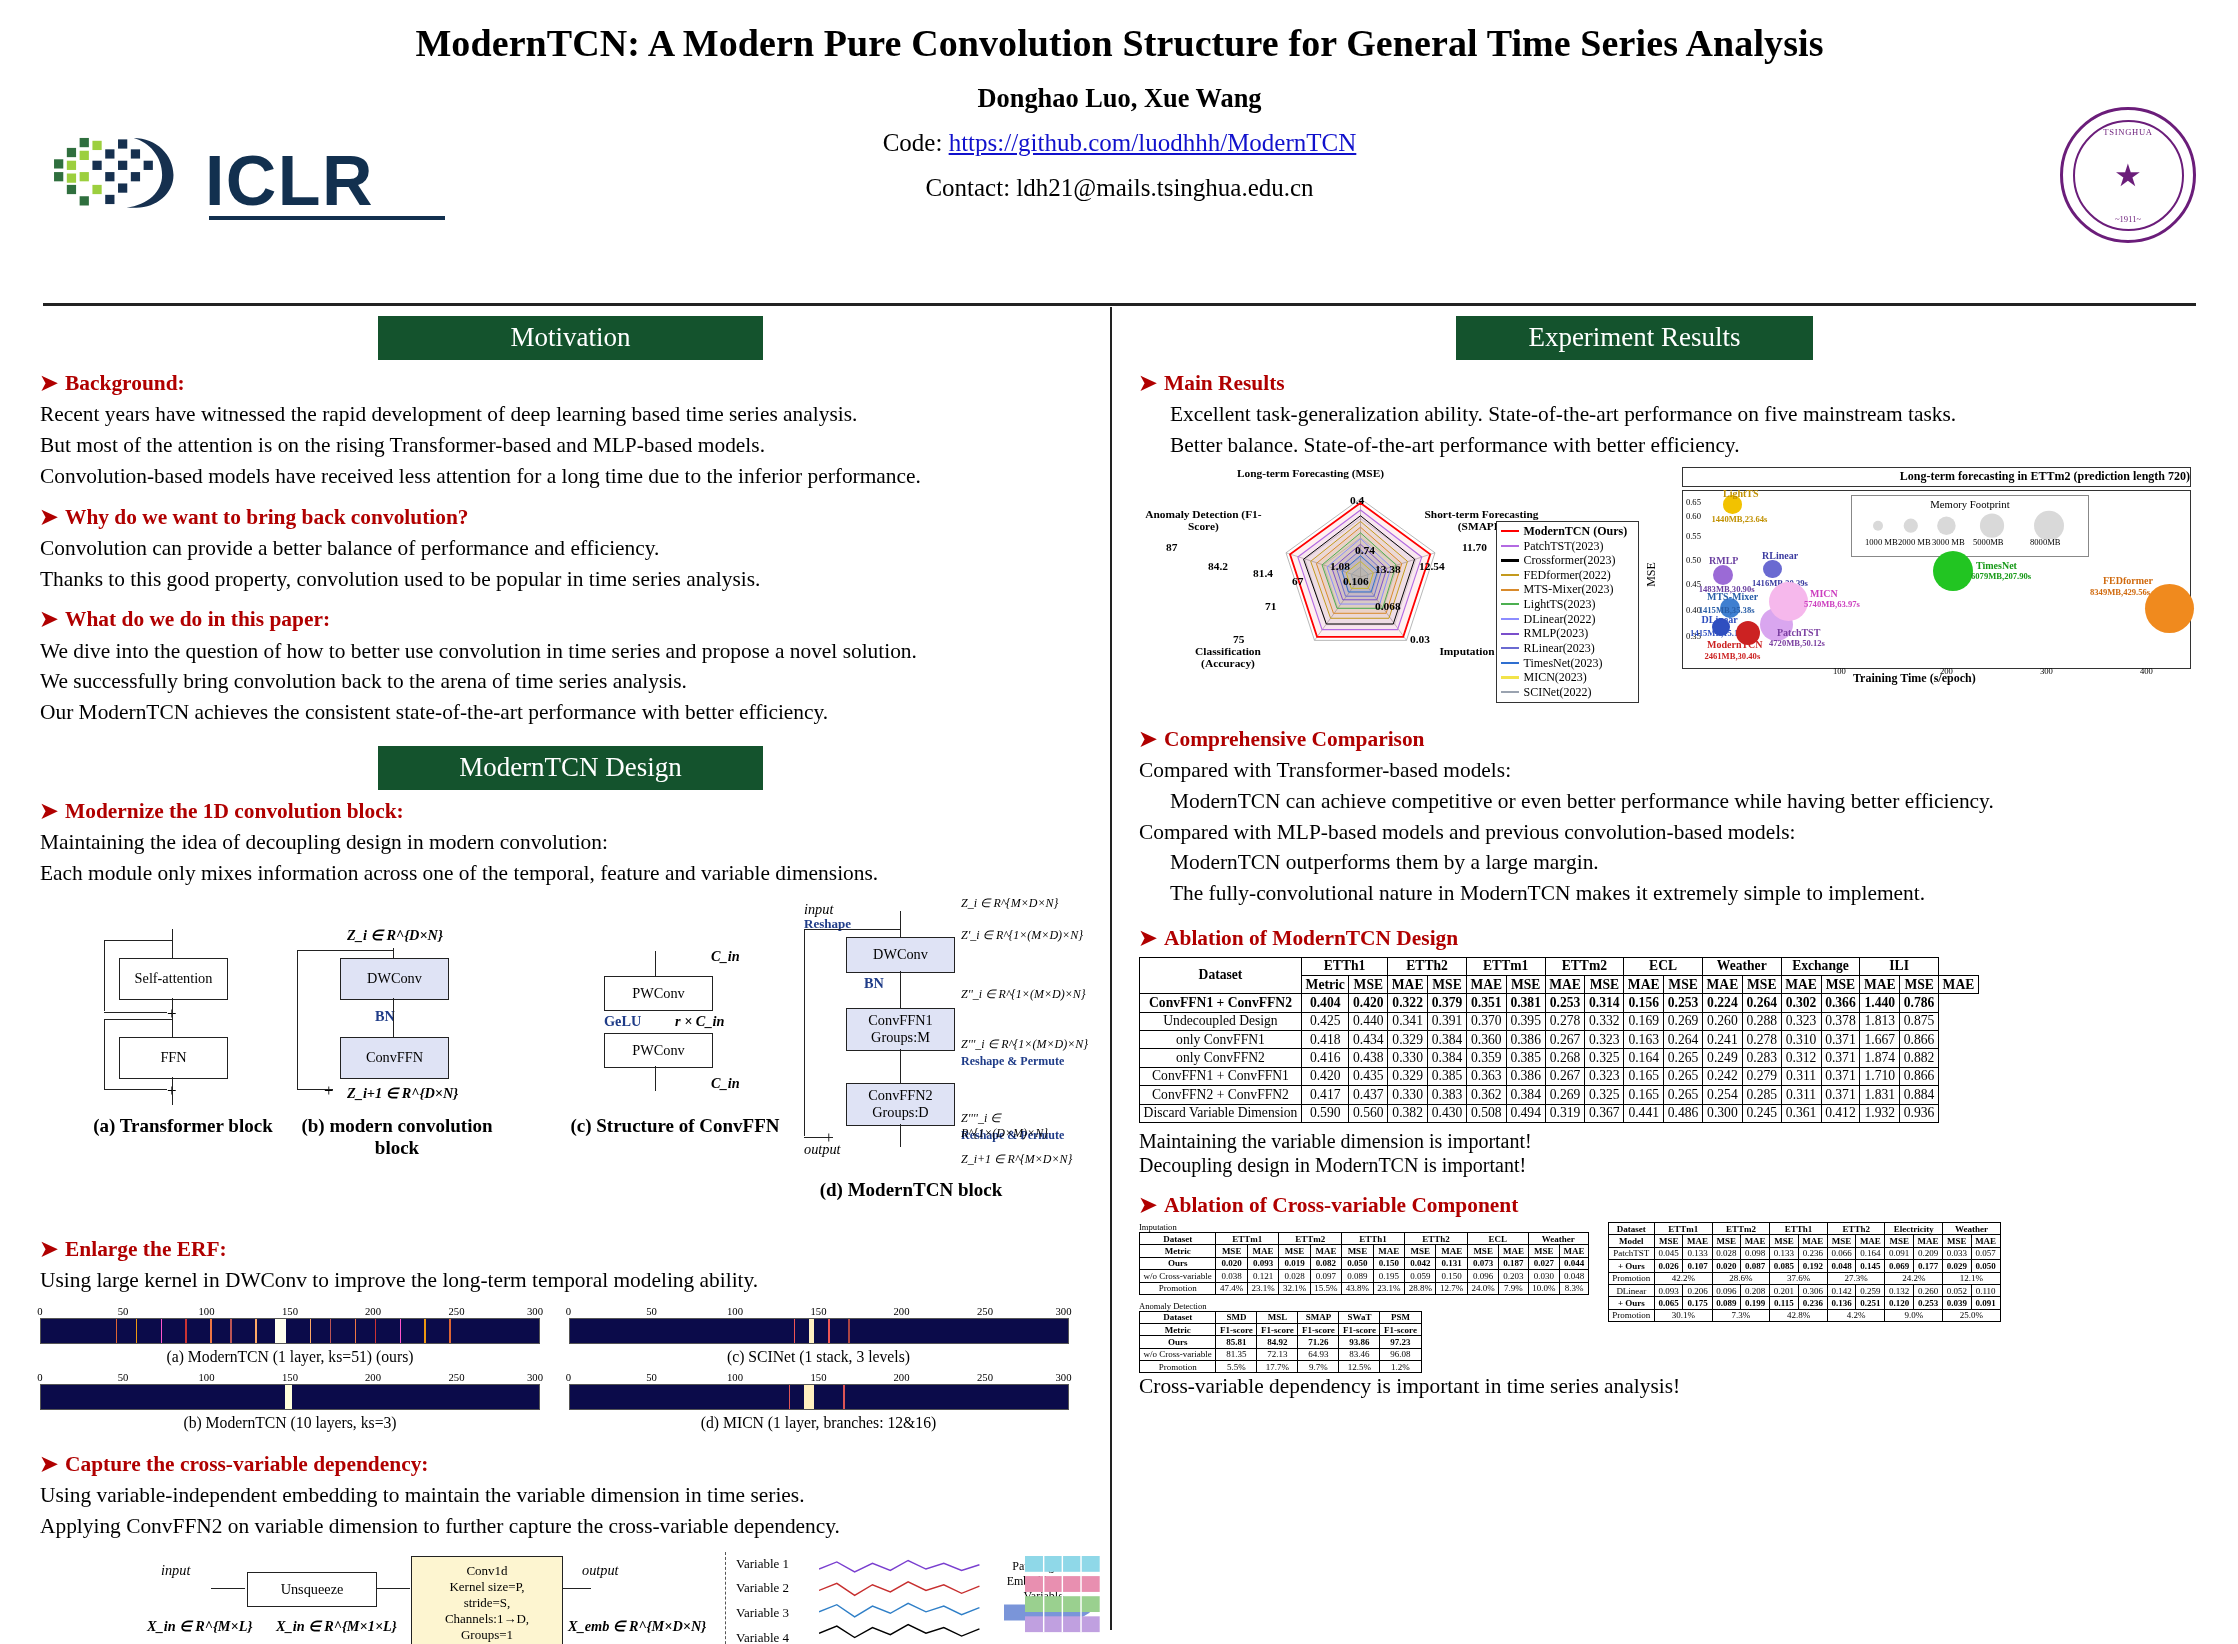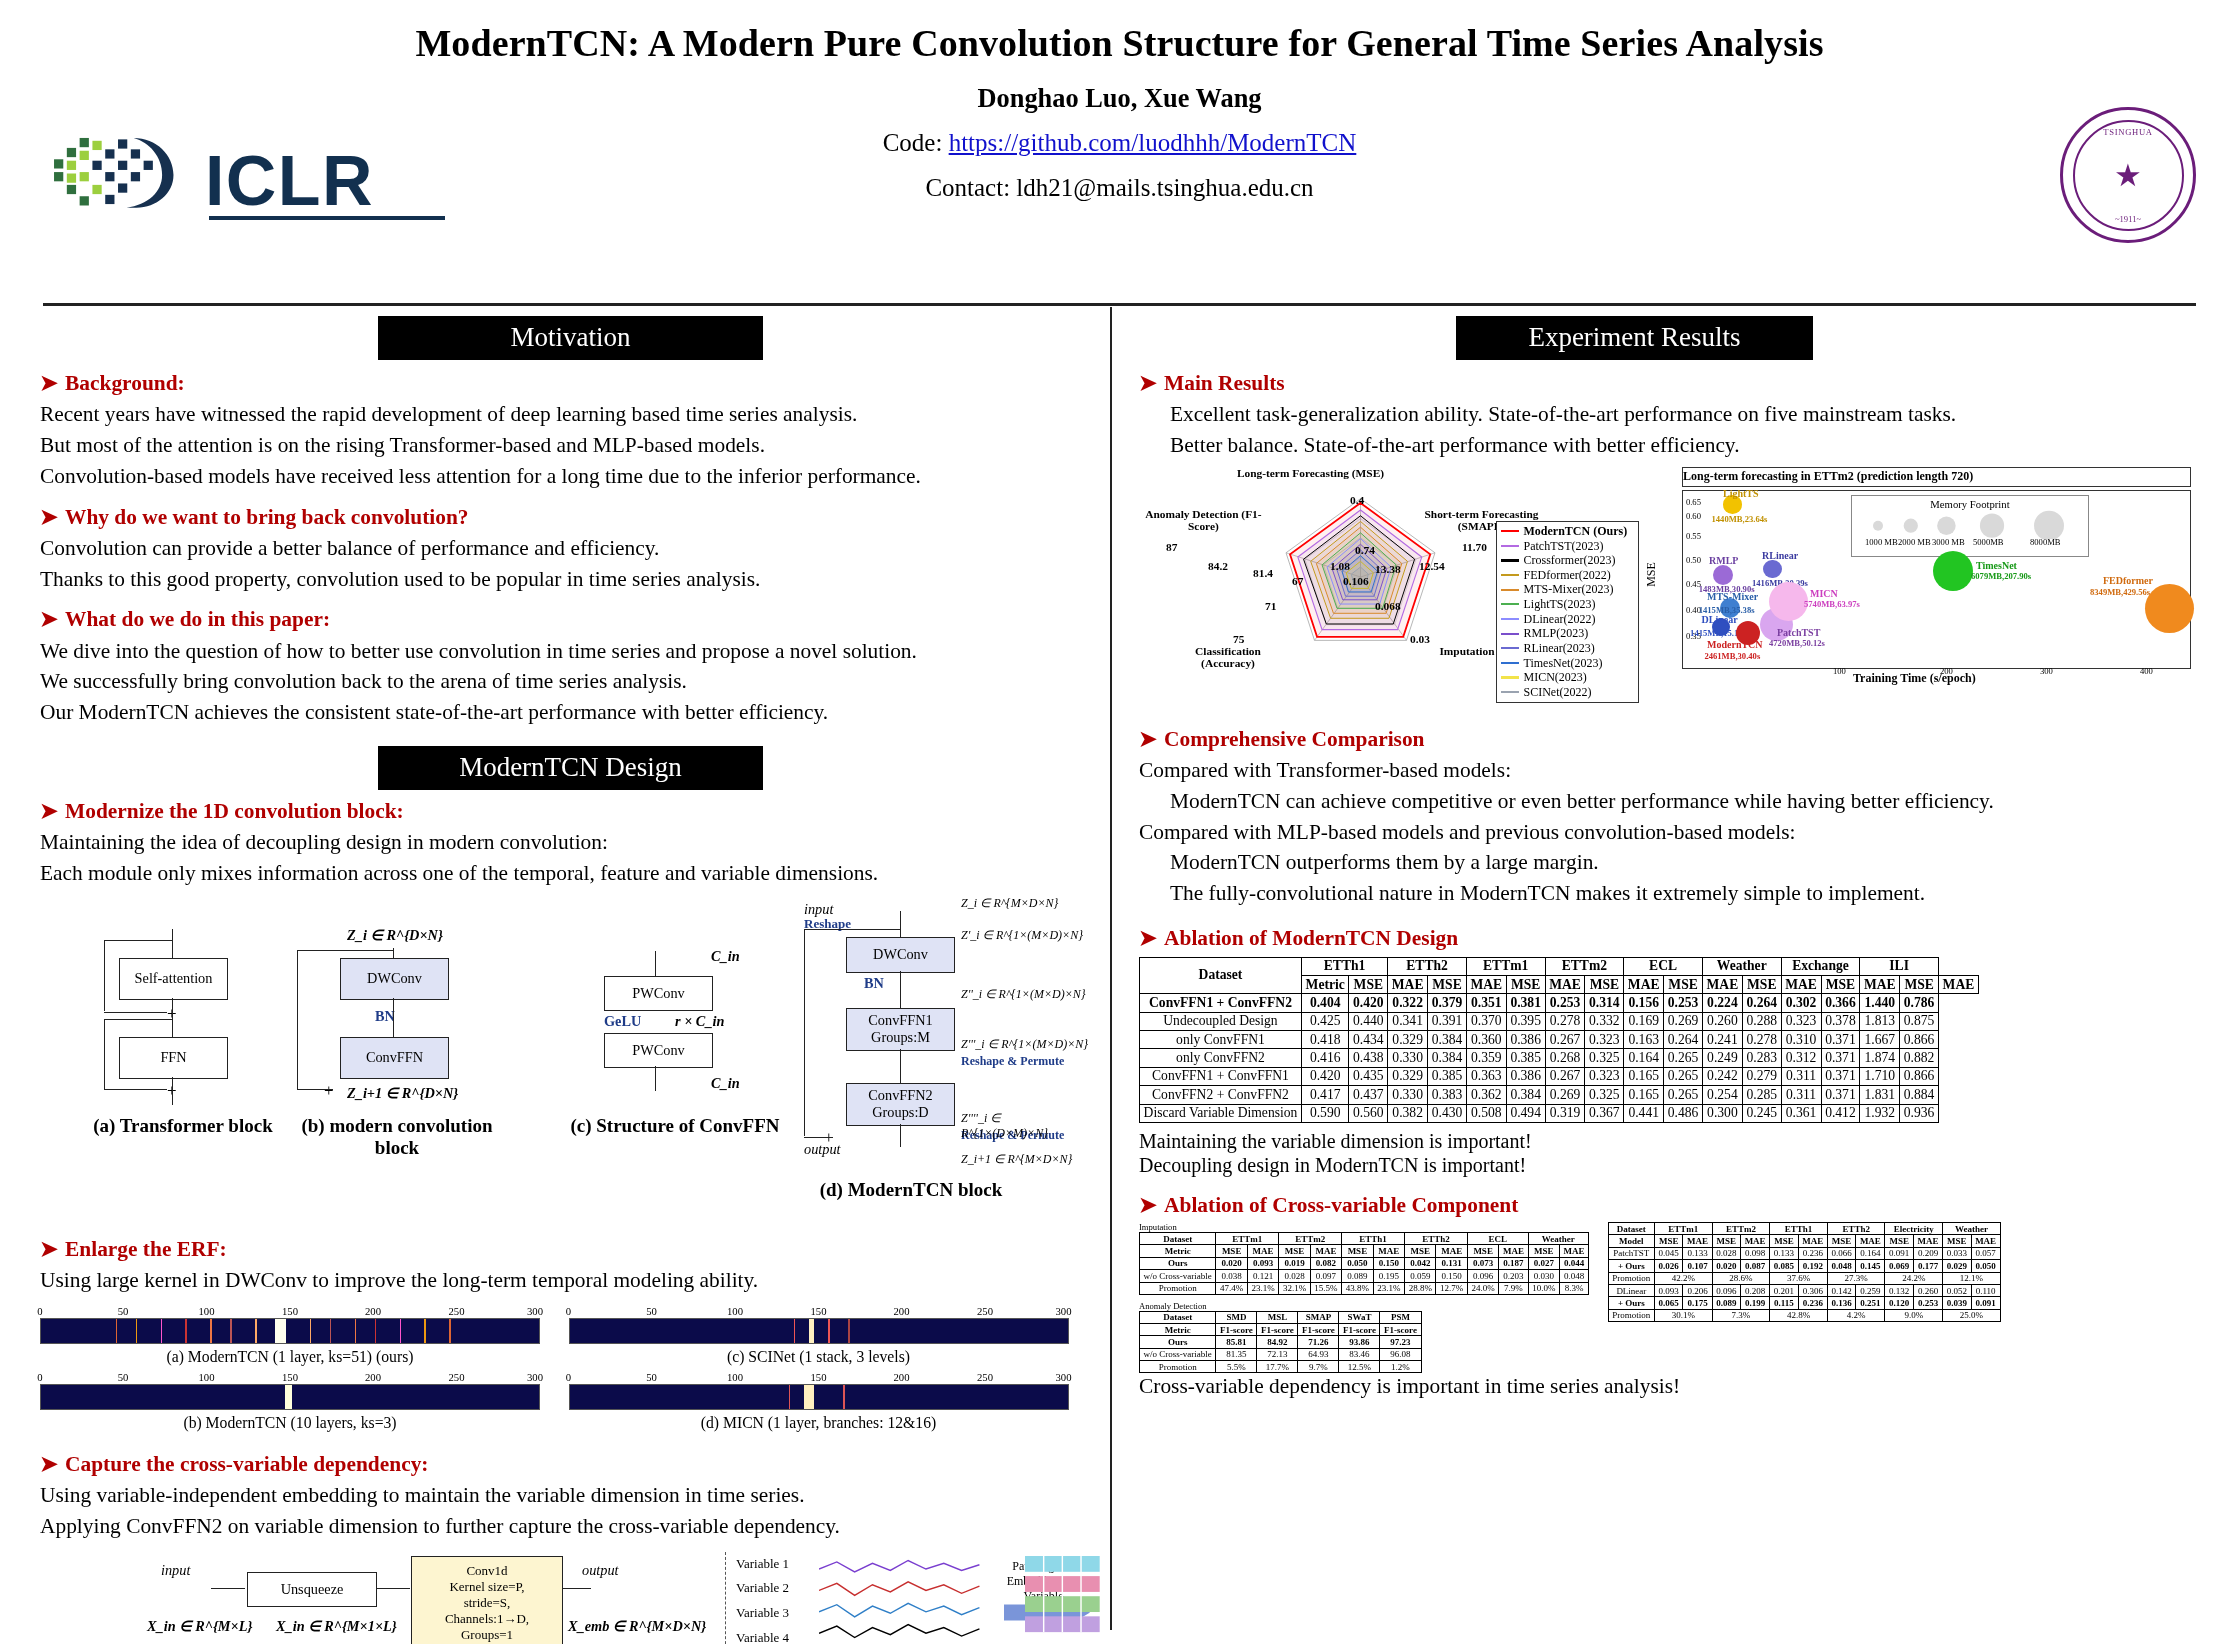--- a/index.html
+++ b/index.html
@@ -32,21 +32,21 @@
     display:flex;align-items:center;justify-content:center;font-size:9.3px;color:#6b1d7a;text-align:center;}
   .ts-star{position:absolute;left:50%;top:50%;transform:translate(-50%,-50%);font-size:31px;color:#6b1d7a;}
   .ts-top{position:absolute;top:5.7px;left:0;right:0;text-align:center;font-size:8.6px;color:#6b1d7a;letter-spacing:0.7px;}
   .ts-bot{position:absolute;bottom:4.3px;left:0;right:0;text-align:center;font-size:8.6px;color:#6b1d7a;}
 
   .hrule{position:absolute;left:43px;right:43px;top:303px;height:2.9px;background:#222;}
   .vrule{position:absolute;left:1110px;top:307px;bottom:14.3px;width:2.1px;background:#222;}
 
   
   .banner{
-    background:#000000;color:#fff;text-align:center;font-size:27px;
+    background:#14532d;color:#fff;text-align:center;font-size:27px;
     padding:5.7px 0 7.1px 0;font-family:"Liberation Serif",serif;
   }
   .banner.motivation{position:absolute;left:378px;top:316px;width:385px;}
   .banner.design{position:absolute;left:378px;top:746px;width:385px;}
   .banner.exp{position:absolute;left:1456px;top:316px;width:357px;}
 
   .bullet{
     color:#b00000;font-weight:bold;font-size:21.4px;margin:13px 0 4.3px 0;
   }
   .bullet .tri{color:#b00000;margin-right:7.1px;}
@@ -517,21 +517,21 @@
               <span>MICN(2023)</span>
             </div>
           <div>
               <i style="background:#9aa3b0"></i>
               <span>SCINet(2022)</span>
             </div>
         </div>
       </div>
 
       <div style="position:absolute;left:500px;top:0px;width:564px;height:236px;">
-        <div style="position:absolute;left:43px;top:0px;width:507px;text-align:left;font-size:12px;font-weight:bold;border:0.7px solid #333;padding:1.4px 0;">Long-term forecasting in ETTm2 (prediction length 720)</div>
+        <div style="position:absolute;left:43px;top:0px;width:507px;text-align:right;font-size:12px;font-weight:bold;border:0.7px solid #333;padding:1.4px 0;">Long-term forecasting in ETTm2 (prediction length 720)</div>
         <div class="scatterbox" style="position:absolute;left:43px;top:23px;width:507px;height:177px;">
 
           <div style="position:absolute;left:168px;top:4.3px;width:236px;height:60px;border:0.7px solid #888;background:#fff;">
             <div style="text-align:center;font-size:10.7px;margin-top:1.4px;">Memory Footprint</div>
             <svg width="233" height="28.5" viewBox="0 0 326 40" style="position:absolute;left:0;top:14.3px;">
               <circle cx="36" cy="22" r="7" fill="#d9d9d9"></circle>
                 <circle cx="82" cy="22" r="10" fill="#d9d9d9"></circle>
               <circle cx="132" cy="22" r="13" fill="#d9d9d9"></circle>
                 <circle cx="196" cy="22" r="17" fill="#d9d9d9"></circle>
               <circle cx="276" cy="22" r="21" fill="#d9d9d9"></circle>

